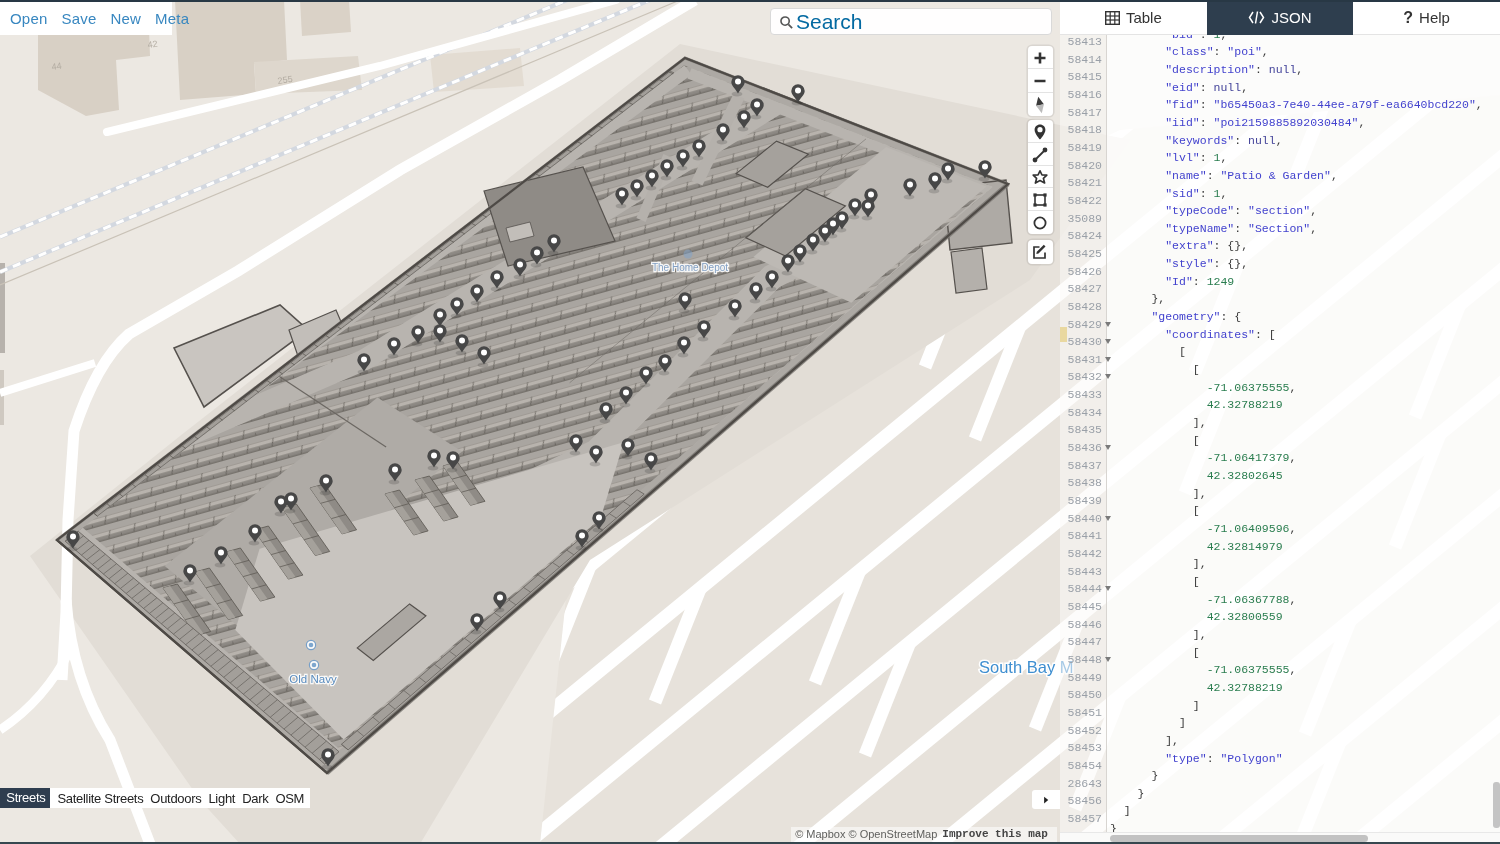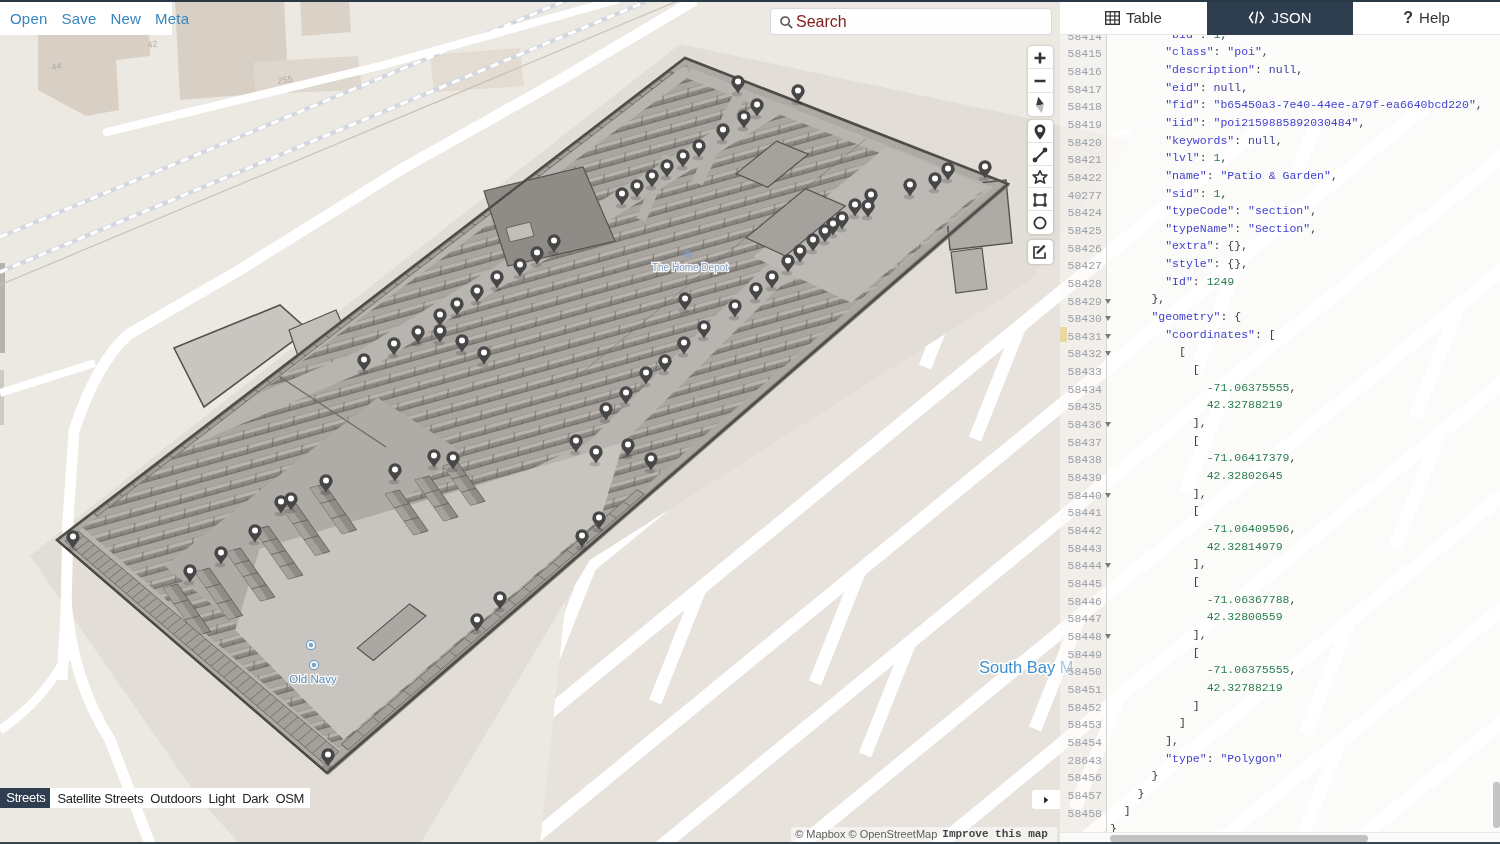--- a/index.html
+++ b/index.html
@@ -7,21 +7,21 @@
 .topline { position:absolute; top:0; left:0; width:1500px; height:2px; background:#283845; z-index:60; }
 .botline { position:absolute; bottom:0; left:0; width:1500px; height:2.5px; background:#36474F; z-index:60; }
 
 .menu { position:absolute; top:2px; left:0; width:172px; height:33px; background:#fff; z-index:40;
         display:flex; align-items:center; }
 .menu a { color:#3887C0; font-size:15px; text-decoration:none; margin-left:10px; letter-spacing:0.2px; }
 .menu a + a { margin-left:14px; }
 
 .search { position:absolute; top:8px; left:770px; width:282px; height:27px; background:rgba(255,255,255,0.96);
           border:1px solid #D9D9D9; border-radius:4px; z-index:40; display:flex; align-items:center; }
-.search span { color:#7f1d1d; font-size:16px; margin-left:25px; }
+.search span { color:#0369a1; font-size:21px; margin-left:25px; }
 
 .cgroup { position:absolute; left:1028px; width:24.5px; background:#fff; border-radius:4px;
           box-shadow:0 0 0 1.6px rgba(0,0,0,0.08); z-index:40; overflow:hidden; }
 .mbtn { width:24.5px; border-bottom:1px solid #e3e3e3; display:flex; }
 .mbtn:last-child { border-bottom:none; }
 
 .styles { position:absolute; top:788px; left:0; height:20px; background:#fff; z-index:40;
           display:flex; align-items:center; font-size:13px; letter-spacing:-0.3px; color:#222; padding-right:6px; }
 .styles .act { background:#2E3D4F; color:#fff; height:20px; line-height:20px; padding:0 5px 16px 3px; }
 .styles i { font-style:normal; margin-left:7px; }
@@ -37,21 +37,21 @@
 
 .panel { position:absolute; top:0; left:1060px; width:440px; height:844px; z-index:30; }
 .pbg { position:absolute; top:0; left:47px; width:393px; height:844px; background:rgba(255,255,255,0.84); }
 .gutbg { position:absolute; top:0px; left:0; width:47px; height:844px; background:rgba(252,250,247,0.55); border-right:1px solid #D8D5D1; }
 .tabs { position:absolute; top:0; left:0; width:440px; height:35px; display:flex; background:#fff;
         border-bottom:1px solid #E4E4E4; }
 .tab { width:146.67px; height:35px; display:flex; align-items:center; justify-content:center;
        font-size:15px; color:#333; }
 .tab.active { background:#2E3E4E; color:#fff; }
 .tab svg, .tab b { margin-right:6px; }
-.gut { position:absolute; top:10px; left:0; width:42px; text-align:right;
+.gut { position:absolute; top:33px; left:0; width:42px; text-align:right;
        font-family:"Liberation Mono", monospace; font-size:11.5px; line-height:17.66px; color:#9aa0a8; }
 .gl { height:17.66px; position:relative; }
 .fa { position:absolute; right:-9px; top:6px; width:0; height:0;
       border-left:3.5px solid transparent; border-right:3.5px solid transparent; border-top:5px solid #7a7a7a; }
 .code { position:absolute; top:25.6px; left:50px; font-family:"Liberation Mono", monospace;
         font-size:11.5px; line-height:17.66px; color:#3A3A3A; }
 .cl { height:17.66px; white-space:pre; }
 .code i { font-style:normal; }
 .marker { position:absolute; top:327px; left:0; width:7px; height:15px; background:#E9D8A0; }
 .hsb { position:absolute; top:832px; left:0px; width:440px; height:10px; background:#FAFAF9; border-top:1px solid #E8E8E8; }
@@ -798,21 +798,21 @@
 <div class="gl">58413</div>
         <div class="gl">58414</div>
         <div class="gl">58415</div>
         <div class="gl">58416</div>
         <div class="gl">58417</div>
         <div class="gl">58418</div>
         <div class="gl">58419</div>
         <div class="gl">58420</div>
         <div class="gl">58421</div>
         <div class="gl">58422</div>
-        <div class="gl">40277</div>
+        <div class="gl">35089</div>
         <div class="gl">58424</div>
         <div class="gl">58425</div>
         <div class="gl">58426</div>
         <div class="gl">58427</div>
         <div class="gl">58428</div>
         <div class="gl">58429<b class="fa"></b></div>
         <div class="gl">58430<b class="fa"></b></div>
         <div class="gl">58431<b class="fa"></b></div>
         <div class="gl">58432<b class="fa"></b></div>
         <div class="gl">58433</div>

